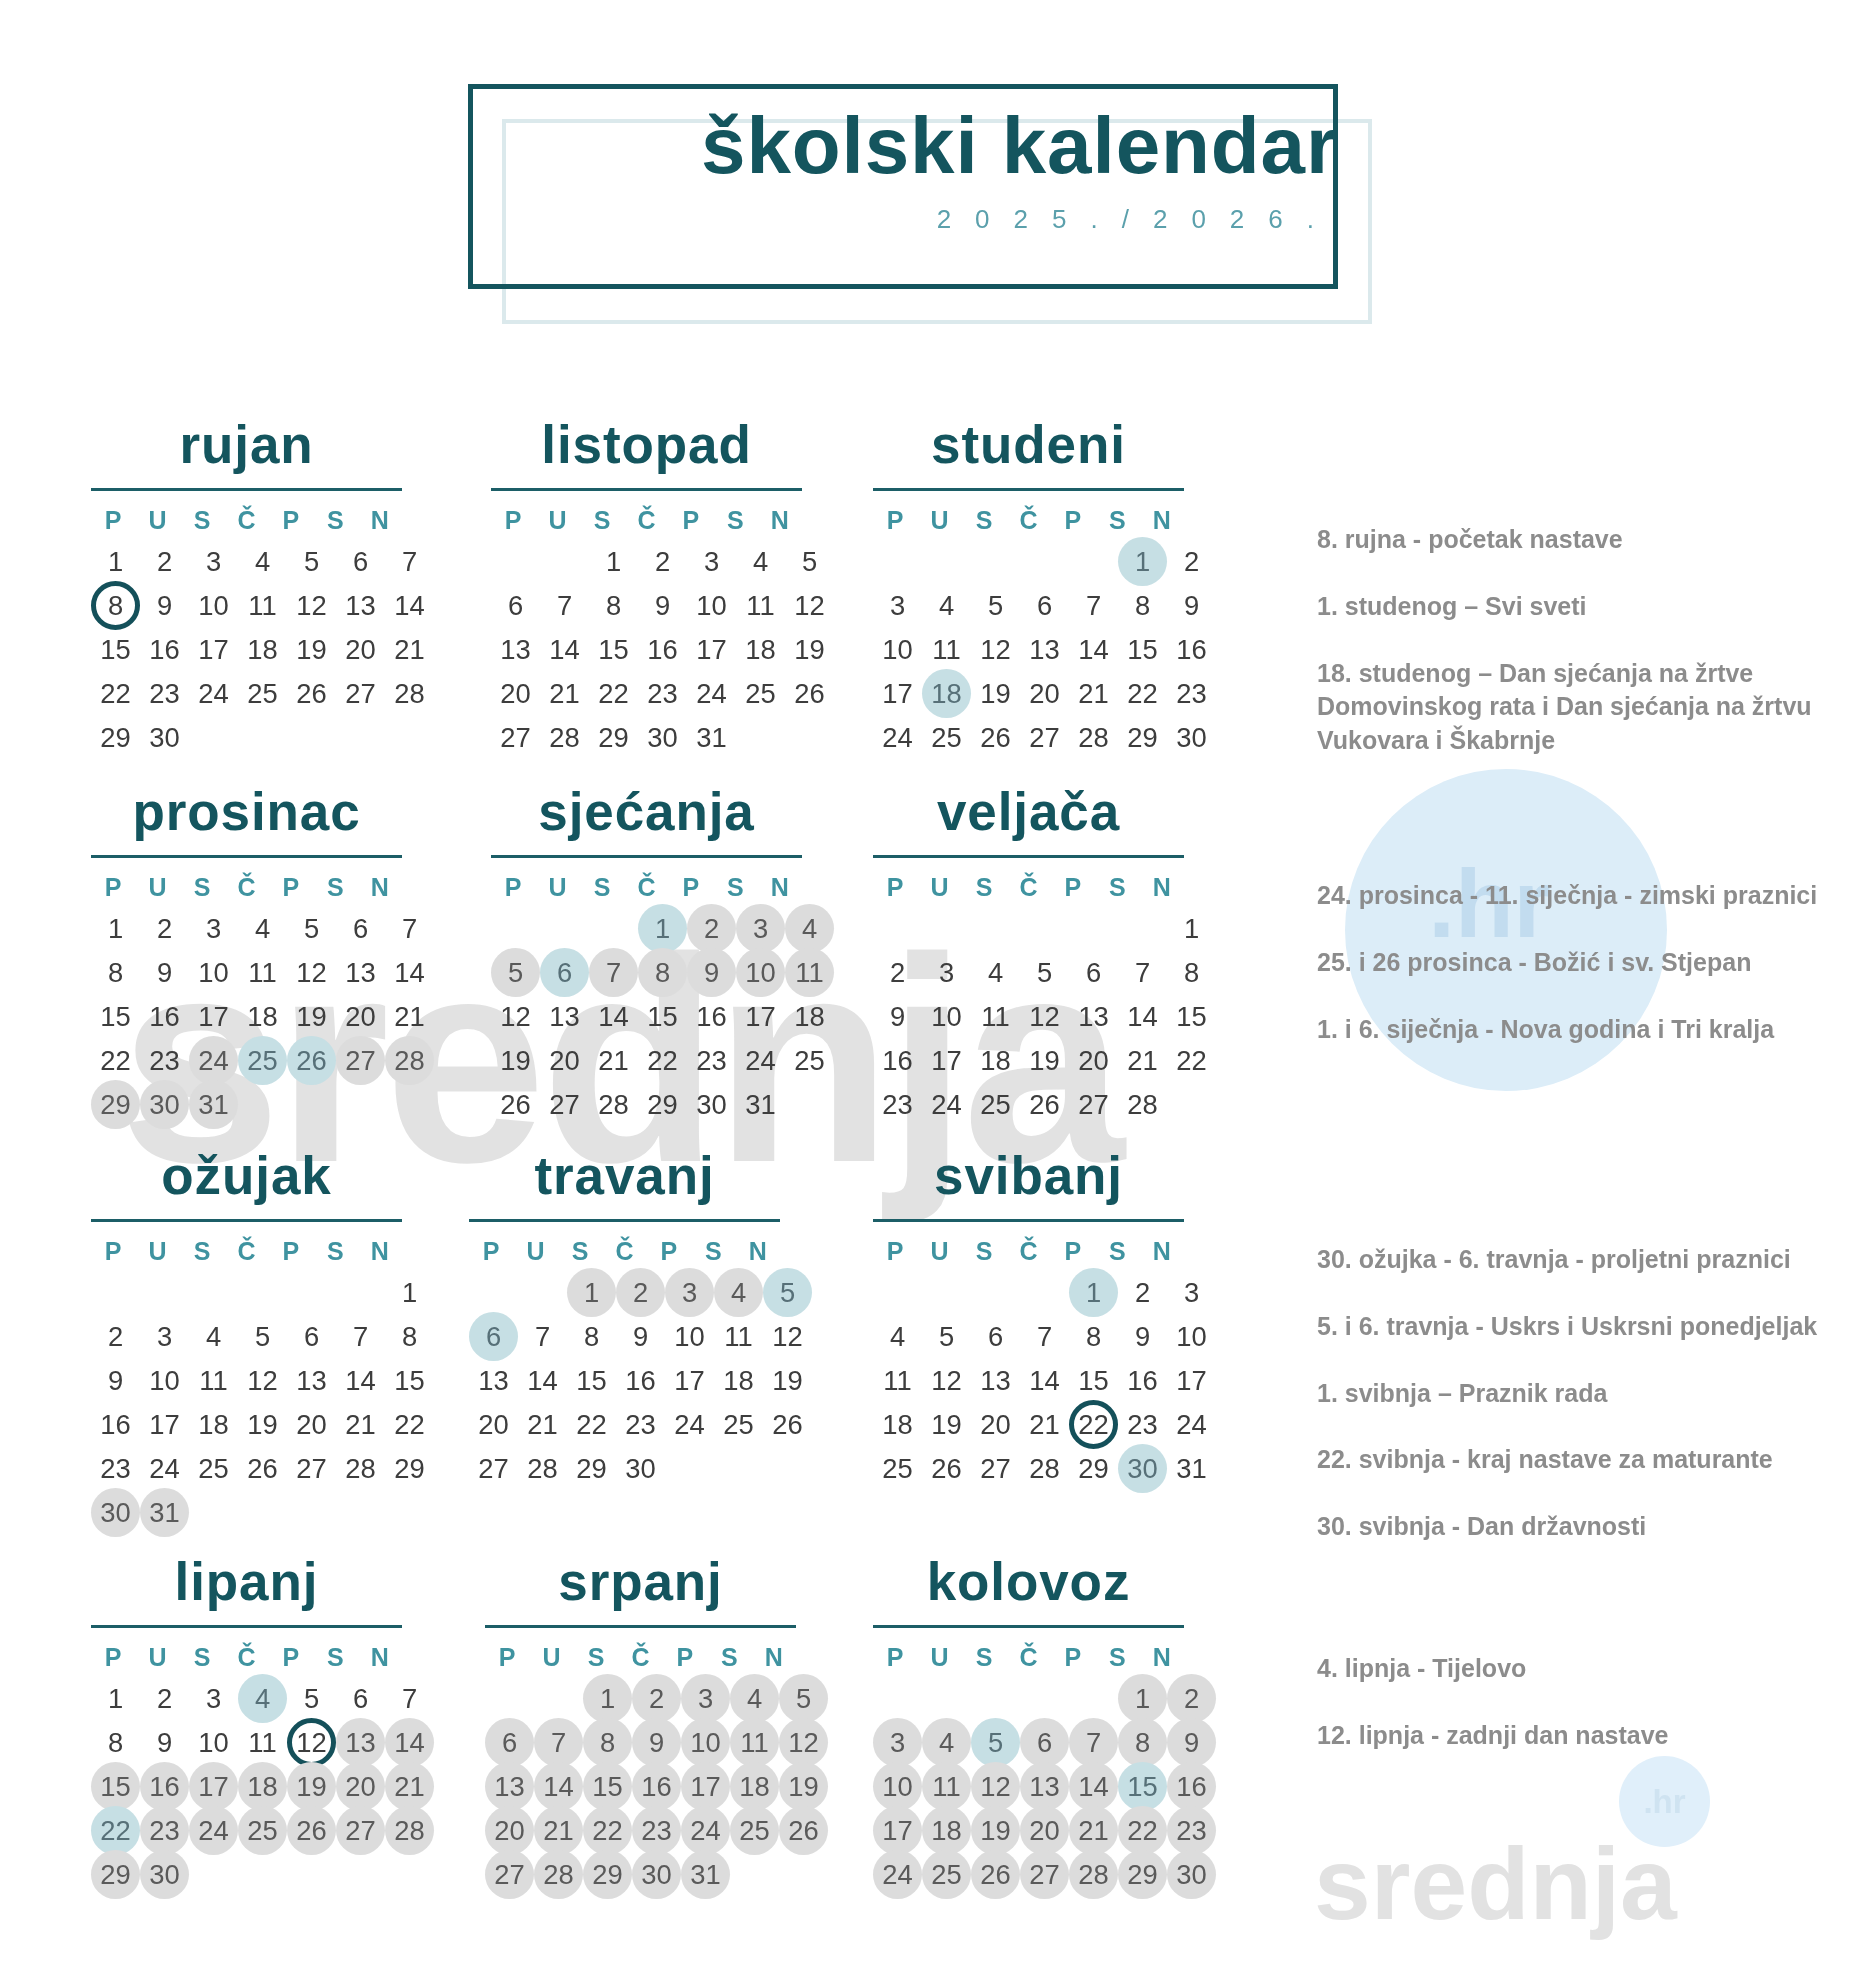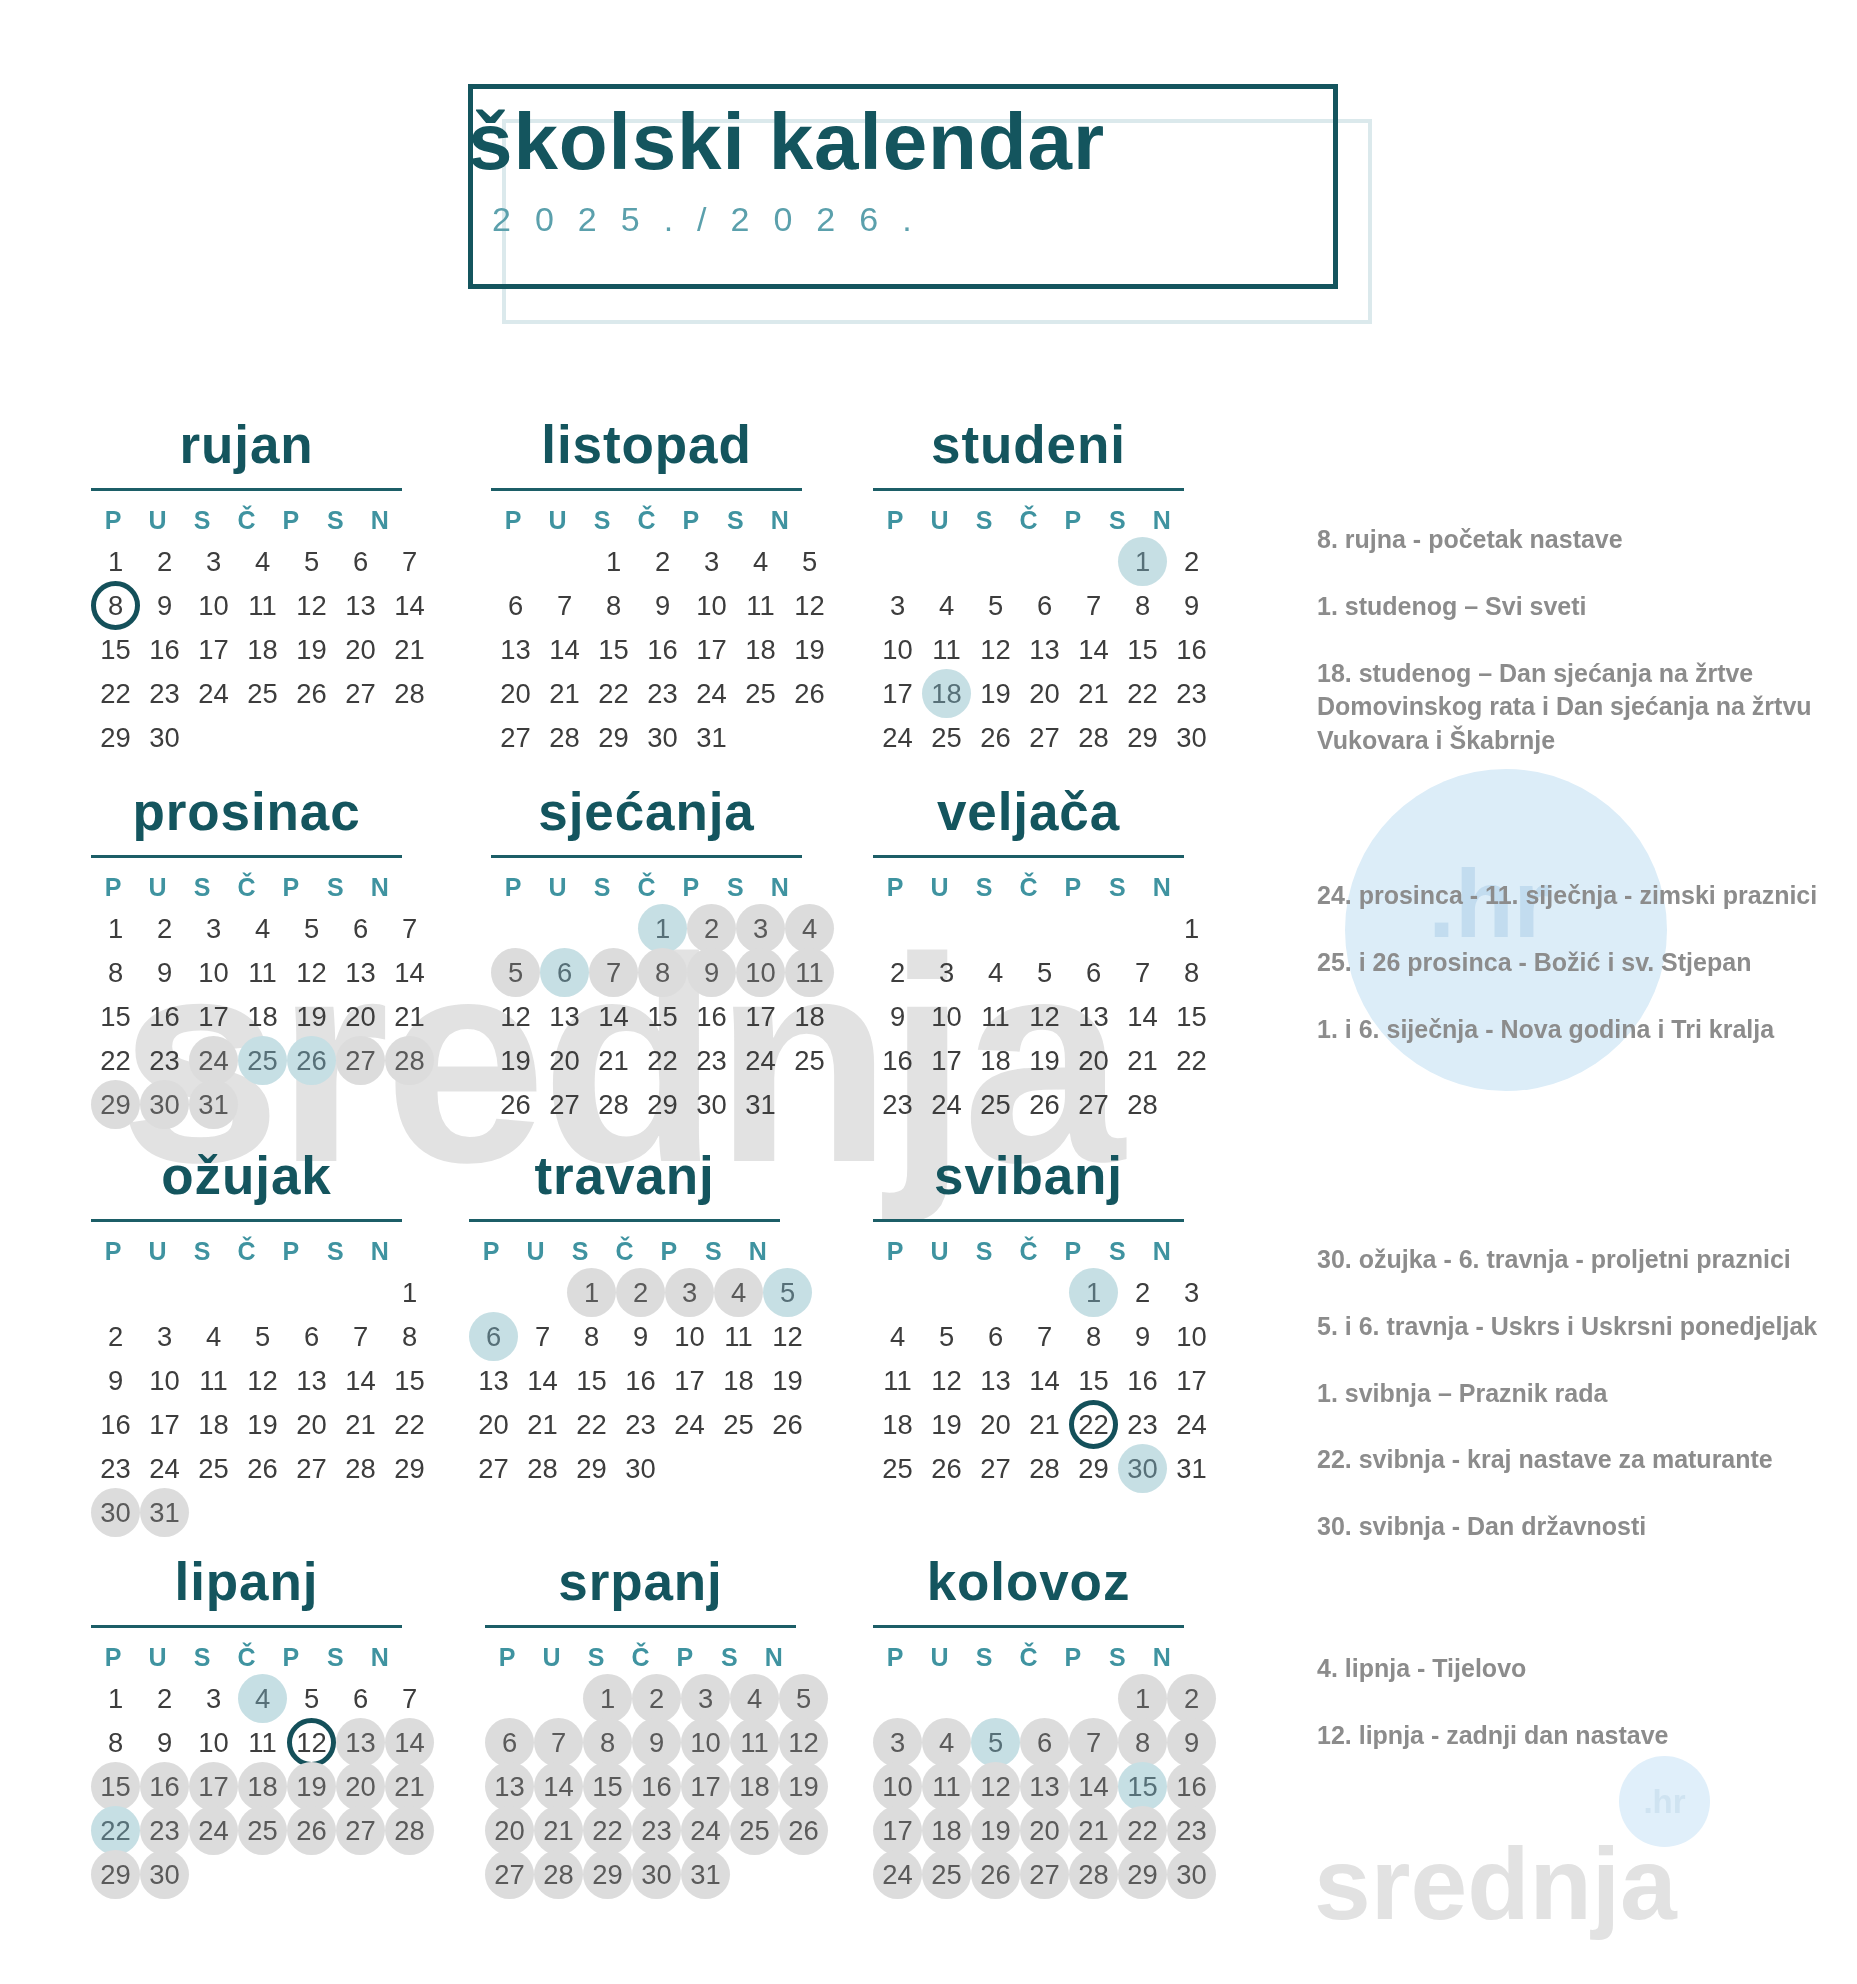--- a/index.html
+++ b/index.html
@@ -18,29 +18,29 @@
   #title-light {
     position: absolute; left: 502px; top: 119px; width: 870px; height: 205px;
     border: 4.6px solid #dbe9ec;
   }
   #title-box {
     position: absolute; left: 468px; top: 84px; width: 870px; height: 205px;
     border: 5.5px solid #14555e; background: transparent;
   }
   #title-inner {
     position: absolute; left: 468px; top: 84px; width: 870px; height: 170px;
-    display: flex; flex-direction: column; align-items: flex-start; justify-content: center;
+    display: flex; flex-direction: column; align-items: flex-end; justify-content: center;
   }
   #page-title {
     font-size: 80px; font-weight: 700; color: #14555e; letter-spacing: 0.9px;
     line-height: 1;
   }
   #page-years {
     margin-top: 20px; padding-left: 24px;
-    font-size: 34px; font-weight: 400; color: #5ba0ac; letter-spacing: 24px;
+    font-size: 26px; font-weight: 400; color: #5ba0ac; letter-spacing: 24px;
     line-height: 1;
   }
 
   
   .month { position: absolute; width: 311px; }
   .m-title {
     font-size: 53px; font-weight: 700; color: #14555e;
     text-align: center; letter-spacing: 0.9px; line-height: 1.1;
   }
   .m-rule { border-top: 3.7px solid #1c5e67; margin: 13.7px 0 11px; }

